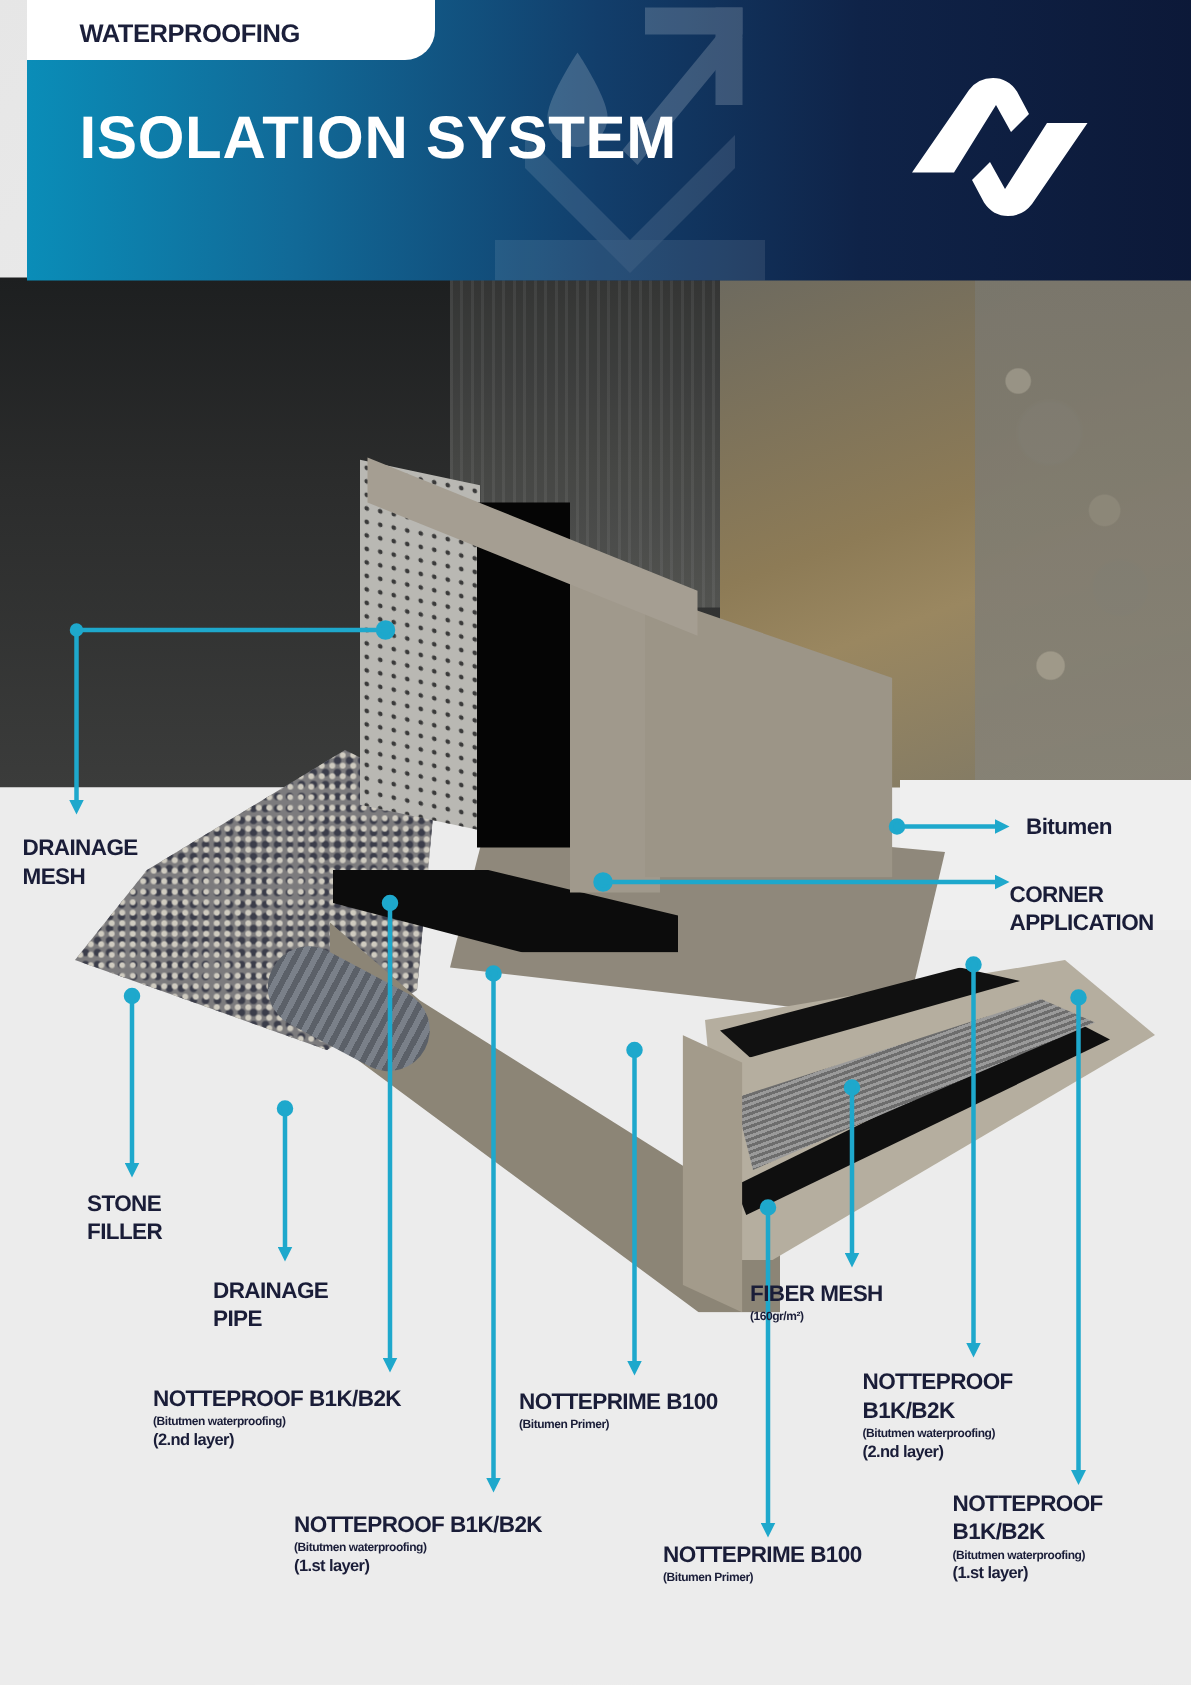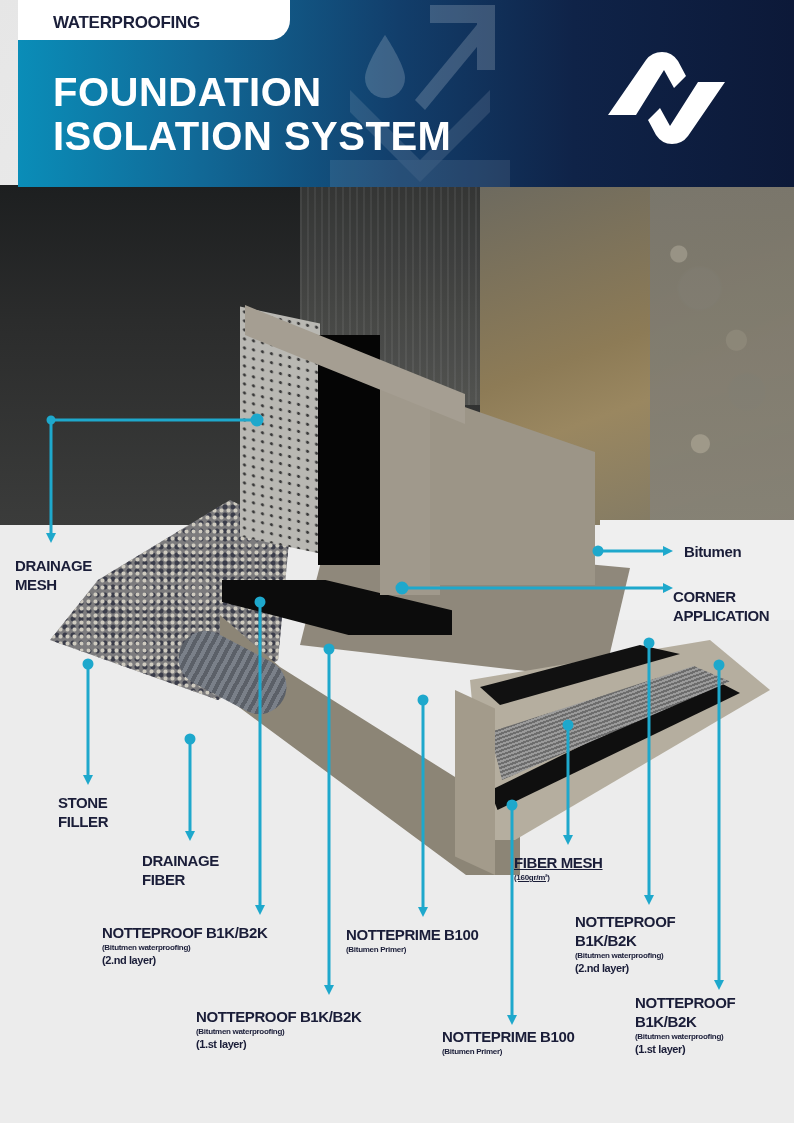--- a/index.html
+++ b/index.html
@@ -124,21 +124,20 @@
     <polygon points="155,15 165,25 95,110 85,100" fill="#ffffff"></polygon>
     <polygon points="20,90 90,160 160,90 160,112 90,182 20,112" fill="#ffffff" opacity=".6"></polygon>
     <rect x="0" y="160" width="180" height="27" fill="#ffffff" opacity=".5"></rect>
   </svg>
 
   <div class="tab-strip">
     <span class="tab-strip-label">WATERPROOFING</span>
   </div>
 
   <div class="title">
-    <div>FOUNDATION</div>
     <div>ISOLATION SYSTEM</div>
   </div>
 
   <svg class="logo" viewBox="0 0 122 92">
     <path d="M2 63 L40 8 Q46 0 56 0 Q66 0 72 9 L80 24 L68 36 L58 18 L30 63 Z" fill="#ffffff"></path>
     <path d="M119 30 L82 84 Q76 92 66 92 Q56 92 50 83 L42 68 L54 56 L64 74 L92 30 Z" fill="#ffffff"></path>
   </svg>
 </div>
 
 <svg class="callouts" width="794" height="1123" viewBox="0 0 794 1123">
@@ -202,21 +201,21 @@
   <div>APPLICATION</div>
 </div>
 
 <div class="label" style="left:58px; top:793px;">
   <div>STONE</div>
   <div>FILLER</div>
 </div>
 
 <div class="label" style="left:142px; top:851px;">
   <div>DRAINAGE</div>
-  <div>FIBER</div>
+  <div>PIPE</div>
 </div>
 
 <div class="label" style="left:102px; top:923px;">
   <div>NOTTEPROOF B1K/B2K</div>
   <span class="sub">(Bitutmen waterproofing)</span>
   <span class="layer">(2.nd layer)</span>
 </div>
 
 <div class="label" style="left:196px; top:1007px;">
   <div>NOTTEPROOF B1K/B2K</div>
@@ -227,21 +226,21 @@
 <div class="label" style="left:346px; top:925px;">
   <div>NOTTEPRIME B100</div>
   <span class="sub">(Bitumen Primer)</span>
 </div>
 
 <div class="label" style="left:442px; top:1027px;">
   <div>NOTTEPRIME B100</div>
   <span class="sub">(Bitumen Primer)</span>
 </div>
 
-<div class="label" style="left:514px; top:853px;text-decoration:underline;">
+<div class="label" style="left:500px; top:853px;">
   <div>FIBER MESH</div>
   <span class="sub">(160gr/m²)</span>
 </div>
 
 <div class="label" style="left:575px; top:912px;">
   <div>NOTTEPROOF</div>
   <div>B1K/B2K</div>
   <span class="sub">(Bitutmen waterproofing)</span>
   <span class="layer">(2.nd layer)</span>
 </div>

